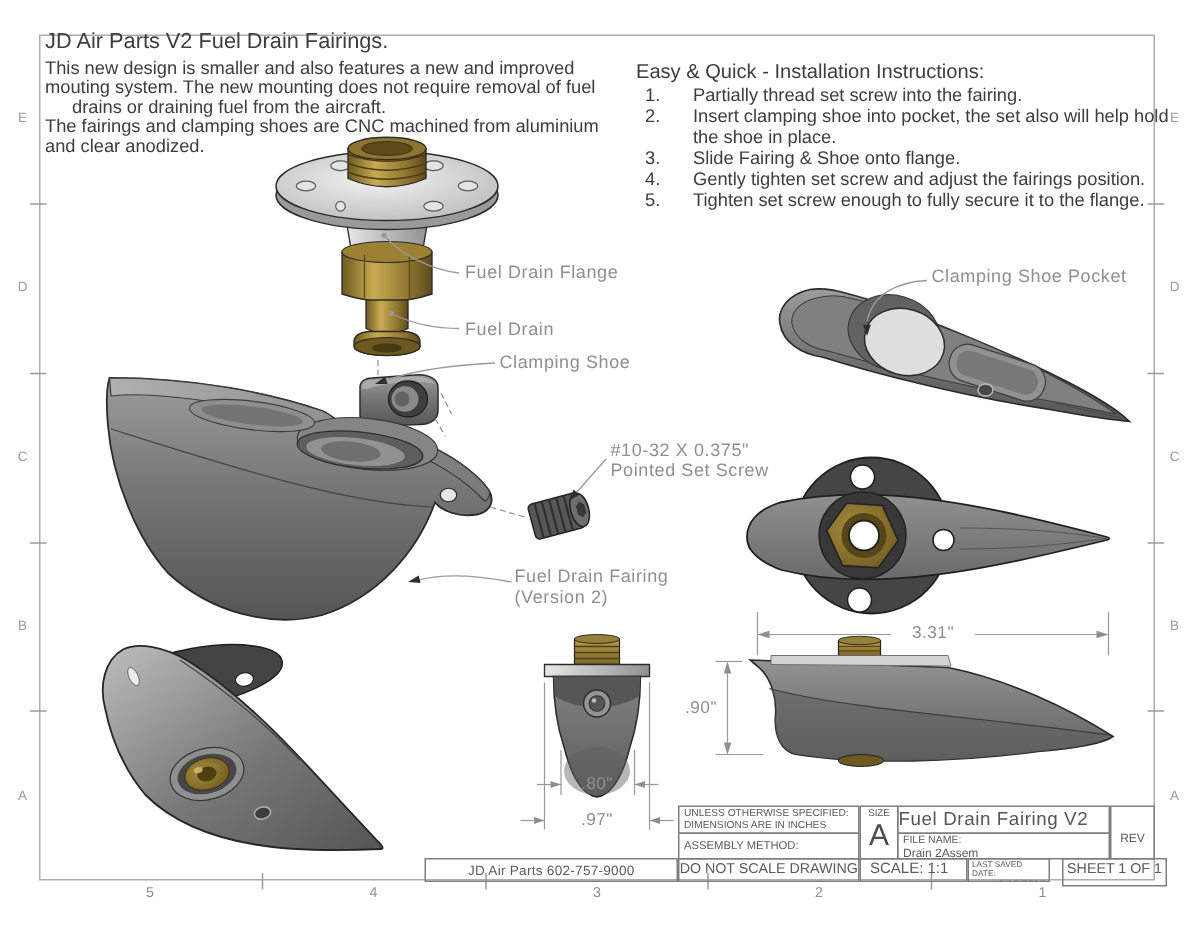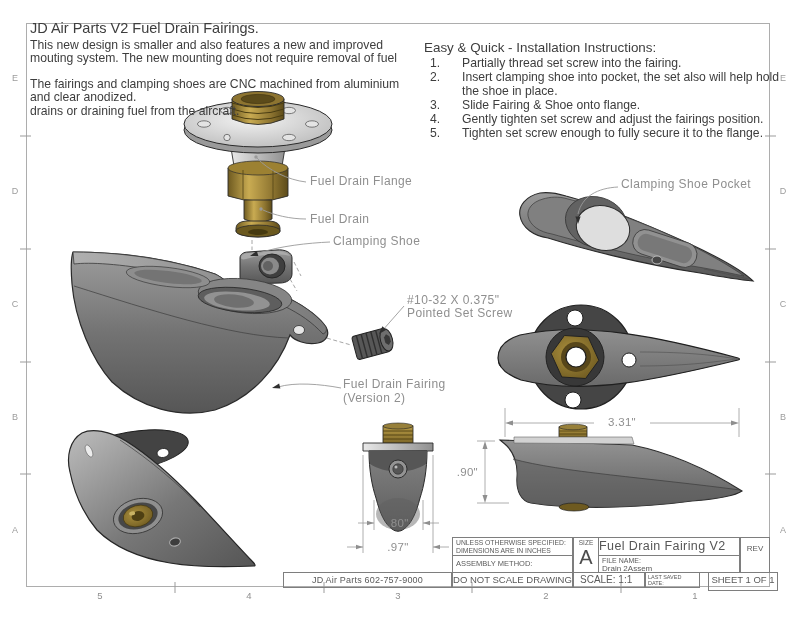--- a/index.html
+++ b/index.html
@@ -22,21 +22,21 @@
              color:#5a5a5a; overflow:hidden; }
   .tb-tol   { left:452px; top:537px; width:121px; height:19px; font-size:6.8px; line-height:8px; padding:1px 3px; }
   .tb-asm   { left:452px; top:555px; width:121px; height:18px; font-size:7.5px; padding:3px; }
   .tb-size  { left:573px; top:537px; width:26px;  height:36px; text-align:center; }
   .tb-size .sz-l { font-size:6.5px; display:block; margin-top:1px; }
   .tb-size .sz-v { font-size:20px; display:block; line-height:22px; color:#4c4c4c; }
   .tb-title { left:598px; top:537px; width:142px; height:19px; font-size:12.5px; text-align:left; line-height:17px; letter-spacing:.4px; color:#565656; }
   .tb-file  { left:598px; top:555px; width:142px; height:18px; padding:1px 3px; }
   .tb-file .fn-l { font-size:7px; display:block; }
   .tb-file .fn-v { font-size:8px; display:block; }
-  .tb-rev   { left:740px; top:537px; width:30px; height:36px; font-size:8px; text-align:center; padding-top:6px; }
+  .tb-rev   { left:740px; top:537px; width:30px; height:36px; font-size:8px; text-align:center; padding-top:16px; }
   .tb-phone { left:283px; top:572px; width:169px; height:16px; font-size:9px; text-align:center; line-height:14px; letter-spacing:.2px; }
   .tb-dns   { left:452px; top:572px; width:121px; height:16px; font-size:9.5px; text-align:center; line-height:14px; }
   .tb-scale { left:573px; top:572px; width:72px;  height:16px; font-size:10px; line-height:14px; padding-left:6px; }
   .tb-saved { left:645px; top:572px; width:55px;  height:16px; padding:1px 2px; }
   .tb-saved .sv-l { font-size:5.5px; display:block; }
   .tb-saved .sv-v { font-size:7px; display:block; text-align:right; }
   .tb-sheet { left:708px; top:572px; width:70px; height:19px; font-size:9.5px; text-align:center; line-height:14px; }
 </style>
 </head>
 <body>
@@ -305,21 +305,21 @@
       <path d="M341,388 C320,384 295,382 278,387"></path>
       <polygon points="272,388 279.1,383.6 280.4,388.6" fill="#2f2f2f" stroke="none"></polygon>
       <path d="M618,187 C598,188 582,196 578,214"></path>
       <polygon points="578,224 575.4,216.5 580.6,216.5" fill="#2f2f2f" stroke="none"></polygon>
     </g>
   </svg>
 
   <div class="t doc-title" style="left:30px; top:20px;">JD Air Parts V2 Fuel Drain Fairings.</div>
   <div class="t desc" style="left:30px; top:38px;">This new design is smaller and also features a new and improved</div>
   <div class="t desc" style="left:30px; top:51px;">mouting system. The new mounting does not require removal of fuel</div>
-  <div class="t desc" style="left:30px; top:64px;margin-top:40px;">drains or draining fuel from the aircraft.</div>
+  <div class="t desc" style="left:48px; top:64px;">drains or draining fuel from the aircraft.</div>
   <div class="t desc" style="left:30px; top:77px;">The fairings and clamping shoes are CNC machined from aluminium</div>
   <div class="t desc" style="left:30px; top:90px;">and clear anodized.</div>
 
   <div class="t ins-head" style="left:424px; top:40px;">Easy &amp; Quick - Installation Instructions:</div>
   <div class="ins-num" style="left:430px; top:56px;">1.</div>
   <div class="ins-text" style="left:462px; top:56px;">Partially thread set screw into the fairing.</div>
   <div class="ins-num" style="left:430px; top:70px;">2.</div>
   <div class="ins-text" style="left:462px; top:70px;">Insert clamping shoe into pocket, the set also will help hold the shoe in place.</div>
   <div class="ins-num" style="left:430px; top:98px;">3.</div>
   <div class="ins-text" style="left:462px; top:98px;">Slide Fairing &amp; Shoe onto flange.</div>

